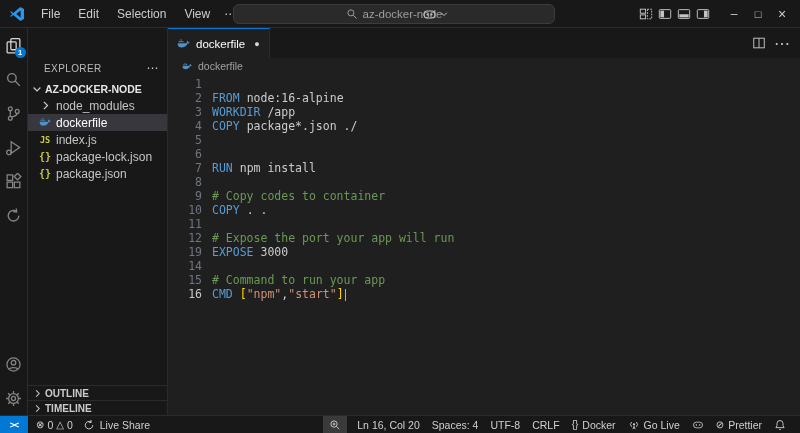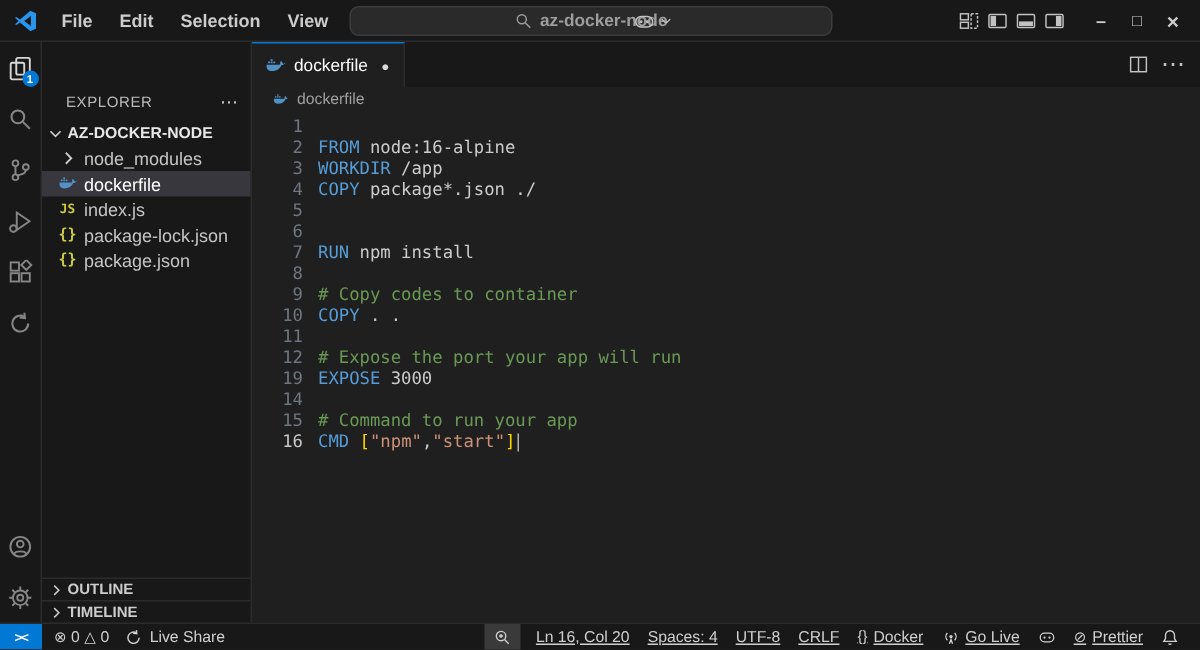--- a/index.html
+++ b/index.html
@@ -2,21 +2,21 @@
 <html><head>
 <meta charset="utf-8">
 <style>
   * { margin:0; padding:0; box-sizing:border-box; }
   html,body { width:800px; height:433px; overflow:hidden; background:#1f1f1f;
     font-family:"Liberation Sans", sans-serif; -webkit-font-smoothing:antialiased; }
   .window { position:relative; width:800px; height:433px; background:#1f1f1f; color:#cccccc; }
 
   
   .titlebar { position:absolute; top:0; left:0; width:800px; height:28px; background:#181818;
-    border-bottom:1px solid #2b2b2b; display:flex; align-items:center;font-weight:bold; }
+    border-bottom:1px solid #2b2b2b; display:flex; align-items:center; }
   .vslogo { width:16px; height:16px; margin:0 8px 0 9px; flex:0 0 auto; }
   .menus { display:flex; align-items:center; gap:2px; font-size:12px; color:#cccccc; }
   .menu-item { padding:3px 8px; border-radius:4px; cursor:default; }
   .menu-overflow { padding:3px 6px; color:#cccccc; font-size:12px; }
   .nav-arrows { display:flex; gap:10px; margin-left:14px; font-size:13px; color:#cccccc; }
   .searchbox { position:absolute; left:233px; top:4px; width:322px; height:20px; background:#2a2a2a;
     border:1px solid #3c3c3c; border-radius:6px; display:flex; align-items:center; justify-content:center;
     gap:5px; font-size:11.5px; color:#9d9d9d; }
   .searchbox .ic { width:12px; height:12px; color:#9d9d9d; }
   .tb-right { position:absolute; right:0; top:0; height:28px; display:flex; align-items:center; padding-right:6px; }
@@ -87,21 +87,21 @@
   .caret { display:inline-block; width:1px; height:12px; background:#aeafad; vertical-align:text-bottom; margin-left:1px; }
 
   
   .statusbar { position:absolute; left:0; right:0; bottom:0; height:18px; background:#181818;
     border-top:1px solid #2b2b2b; display:flex; align-items:stretch; font-size:10.5px; color:#d0d0d0; }
   .sb-remote { width:28px; background:#0078d4; color:#ffffff; display:flex; align-items:center;
     justify-content:center; font-size:9px; font-weight:bold; letter-spacing:-1px; }
   .sb-left { display:flex; align-items:center; gap:10px; padding-left:8px; }
   .sb-group { display:flex; align-items:center; gap:3px; }
   .sb-glyph { font-size:10px; }
-  .sb-right { margin-left:auto; display:flex; align-items:center; padding-right:8px;text-decoration:underline; }
+  .sb-right { margin-left:auto; display:flex; align-items:center; padding-right:8px; }
   .sb-item { display:flex; align-items:center; gap:4px; padding:0 6px; height:18px; }
   .sb-item.boxed { background:#3a3a3a; margin-right:4px; }
   .sb-item .ic { width:12px; height:12px; }
   .sb-icon-text { font-size:10px; color:#d0d0d0; }
   .sb-ls .ic { width:12px; height:12px; margin-right:2px; }
 </style>
 </head>
 <body>
 
 <svg width="0" height="0" style="position:absolute">

